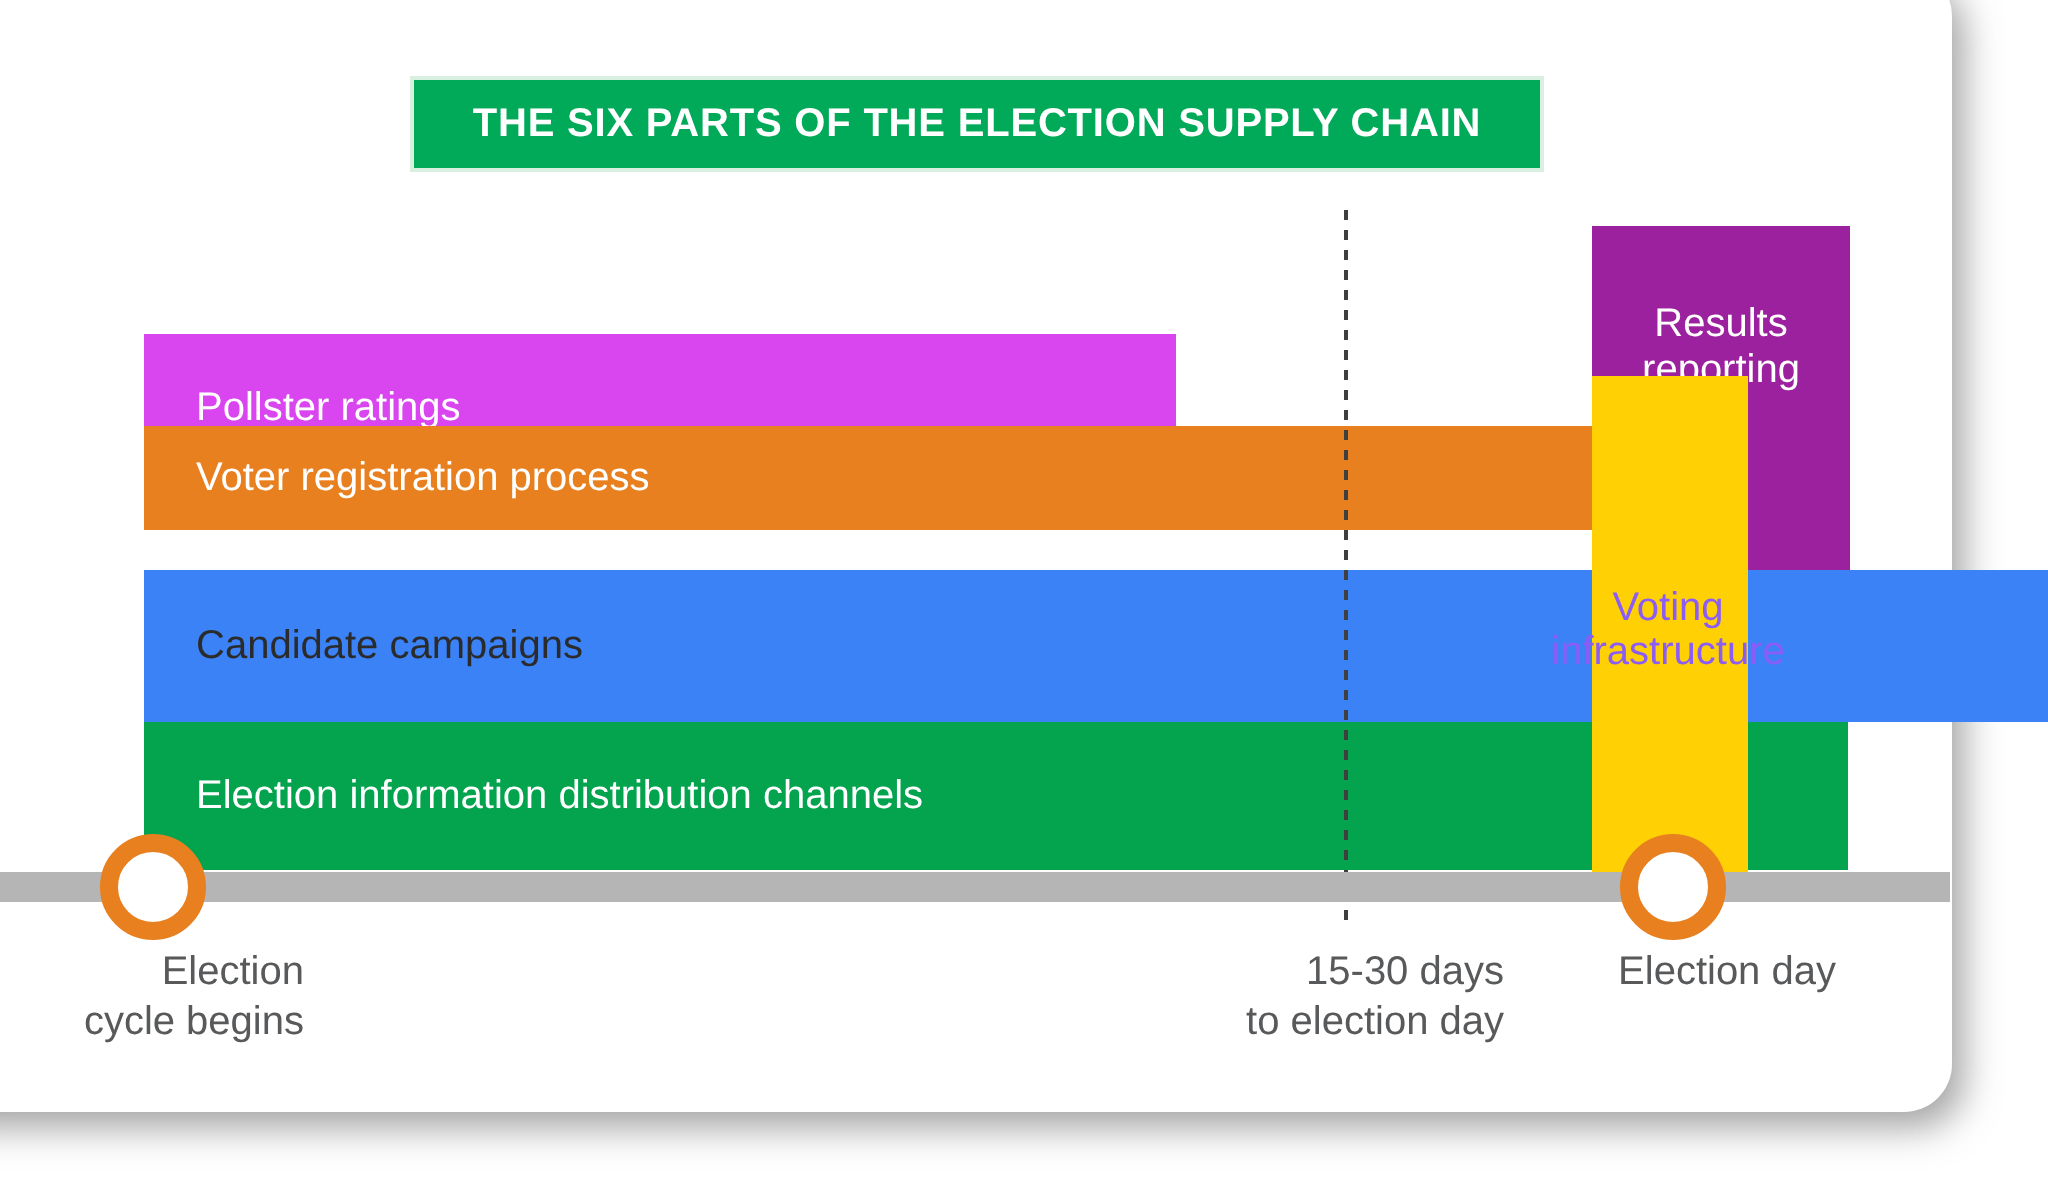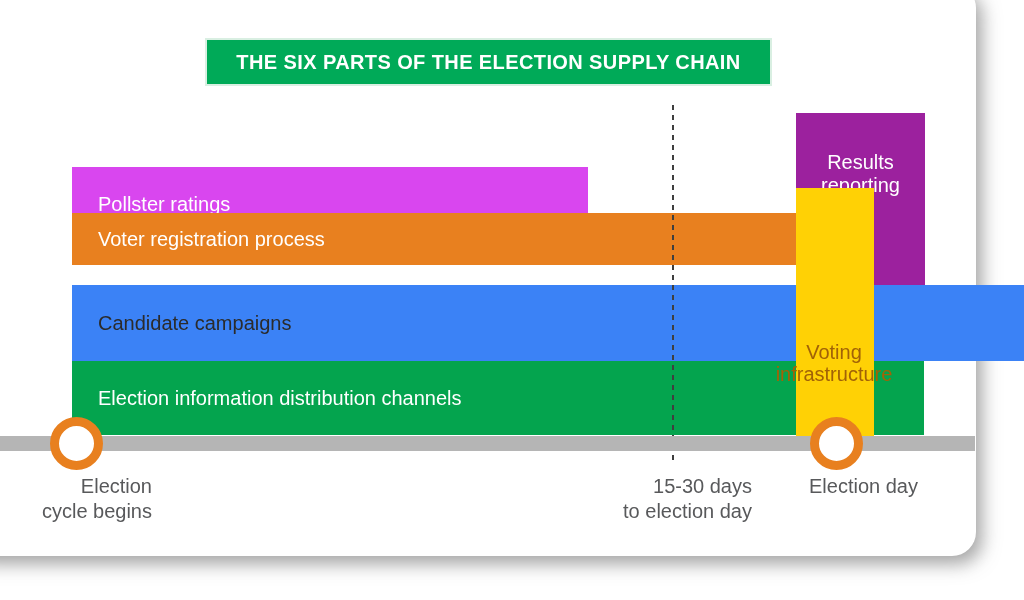--- a/index.html
+++ b/index.html
@@ -60,24 +60,23 @@
   }
   .bar-yellow {
     position: absolute;
     left: 796px; top: 188px; width: 78px; height: 248px;
     background: #ffd105;
   }
   .voting-label {
     position: absolute;
     left: 754px; top: 293px; width: 160px;
     text-align: center;
-    color: #a16207;
+    color: #8b5cf6;
     font-size: 20px; line-height: 22px;
     white-space: pre-line;
-    margin-top: 48px;
   }
   .dashed-line {
     position: absolute;
     left: 672px; top: 105px;
     width: 2px; height: 358px;
     background: repeating-linear-gradient(to bottom, #3f3f3f 0 5px, transparent 5px 10px);
   }
   .timeline-bar {
     position: absolute;
     left: 0; top: 436px;

